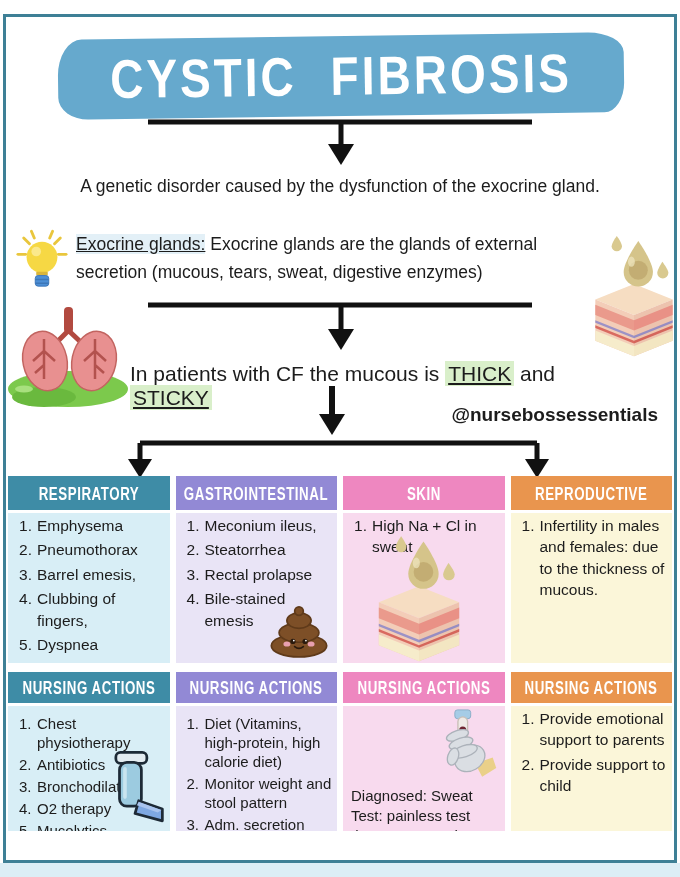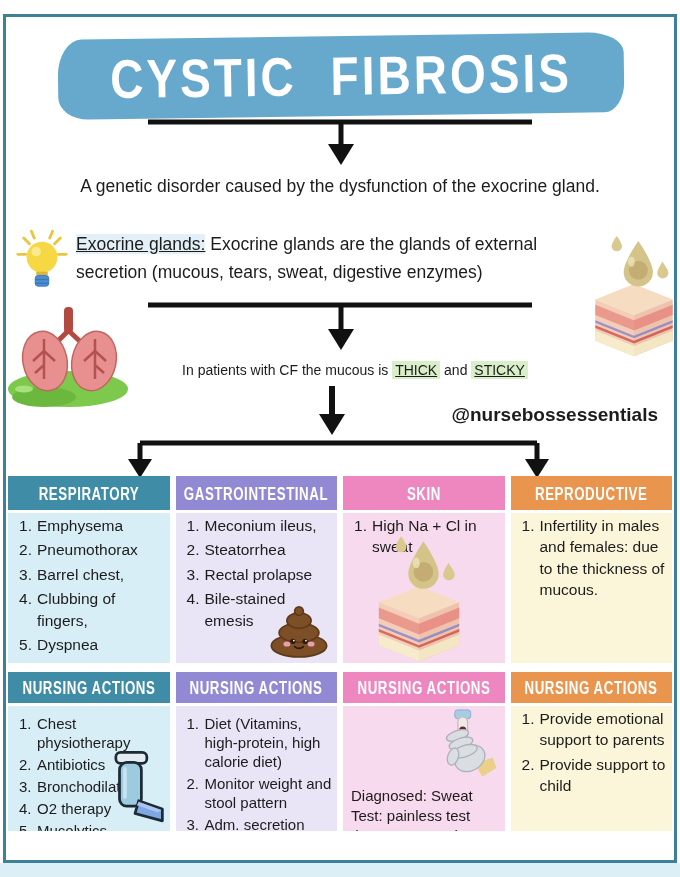--- a/index.html
+++ b/index.html
@@ -19,21 +19,21 @@
     transform:rotate(-0.8deg);
     display:flex; align-items:center; justify-content:center;
   }
   .banner-text {
     color:#ffffff; font-size:46px; font-weight:bold; letter-spacing:3px; word-spacing:18px;
     transform:scaleY(1.18); white-space:nowrap;
   }
   .intro { position:absolute; left:20px; right:20px; top:176px; text-align:center; font-size:17.5px; }
   .exo { position:absolute; left:76px; top:230px; width:470px; font-size:17.5px; line-height:1.6; }
   .exo-label { text-decoration:underline; background:#e3f0f7; padding:0 0; }
-  .mucous { position:absolute; left:130px; top:362px; width:450px; text-align:center; font-size:14px; }
+  .mucous { position:absolute; left:130px; top:362px; width:450px; text-align:left; font-size:21px; }
   .hl { text-decoration:underline; background:#d9efca; padding:1px 3px; }
   .handle { position:absolute; right:22px; top:404px; font-size:19px; font-weight:bold; }
   .abs { position:absolute; }
   .grid {
     position:absolute; left:8px; width:664px;
     display:grid; grid-template-columns:repeat(4,1fr); column-gap:6px;
   }
   .hdr {
     display:flex; align-items:center; justify-content:center; overflow:hidden;
   }
@@ -171,21 +171,21 @@
     <div class="hdr c3">
         <span>REPRODUCTIVE</span>
       </div>
   </div>
 
   <div class="grid" style="top:513px;height:150px">
     <div class="bod b0">
       <ol class="nlist">
         <li>Emphysema</li>
         <li>Pneumothorax</li>
-        <li>Barrel chest,</li>
+        <li>Barrel emesis,</li>
         <li>Clubbing of fingers,</li>
         <li>Dyspnea</li>
       </ol>
     </div>
     <div class="bod b1">
       <ol class="nlist">
         <li>Meconium ileus,</li>
         <li>Steatorrhea</li>
         <li>Rectal prolapse</li>
         <li>Bile-stained emesis</li>

